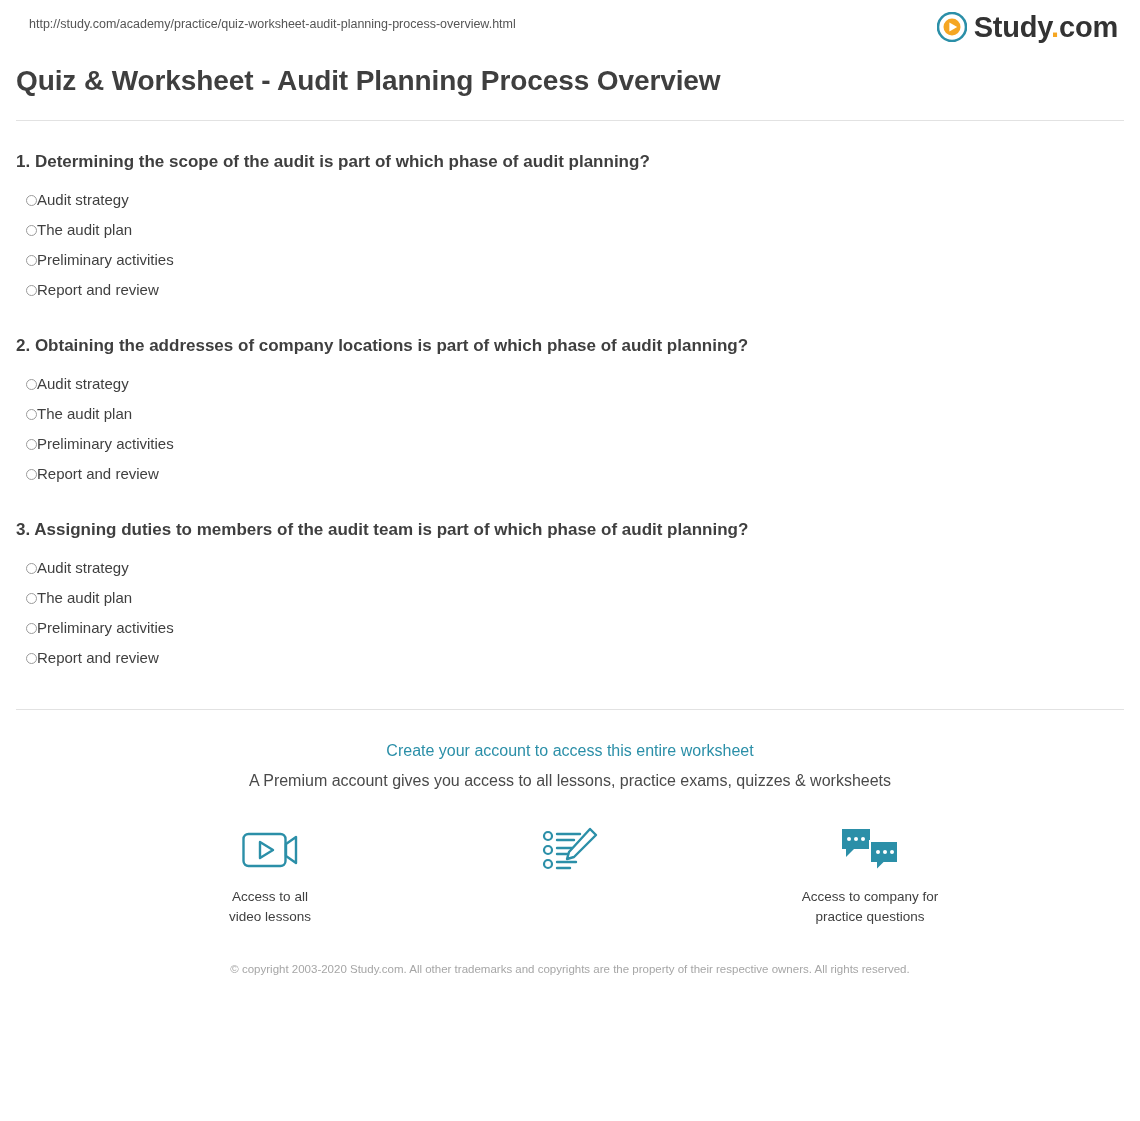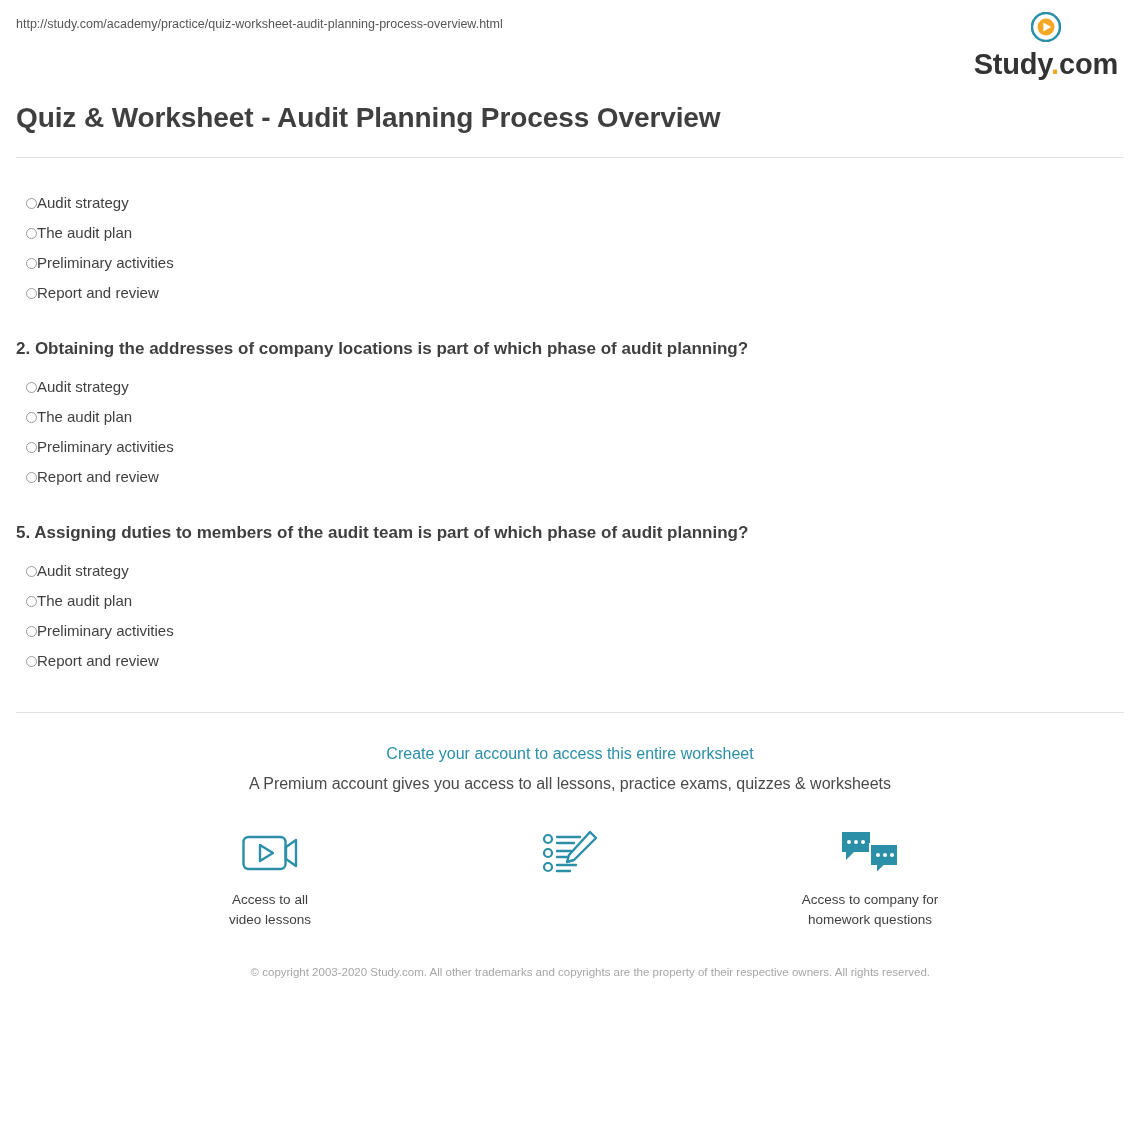--- a/index.html
+++ b/index.html
@@ -20,33 +20,33 @@
     padding: 0;
     box-sizing: border-box;
   }
   
   .topbar {
     display: flex;
     align-items: flex-start;
     justify-content: space-between;
     padding: 12px 22px 0 16px;
     box-sizing: border-box;
+    margin-left: 13px;
   }
   .url {
     font-size: 12.5px;
     color: #555555;
     line-height: 16px;
     padding-top: 4px;
     font-family: "Liberation Sans", sans-serif;
   }
   .logo {
     display: flex;
     align-items: center;
     gap: 7px;
-    flex-direction: column;
   }
   .logo-mark {
     width: 30px;
     height: 30px;
     flex: 0 0 30px;
   }
   .logo-text {
     font-size: 29px;
     font-weight: bold;
     color: #333333;
@@ -141,21 +141,21 @@
     color: #2b8fa8;
   }
   .feature-label {
     margin-top: 10px;
     font-size: 13.5px;
     color: #3f3f3f;
     line-height: 20px;
   }
   .copyright {
     margin-top: 34px;
-    text-align: right;
+    text-align: center;
     font-size: 11.5px;
     color: #a6a6a6;
     line-height: 17px;
     padding: 0 210px;
   }
 </style>
 </head>
 <body>
 
 <div class="page">
@@ -173,20 +173,21 @@
       <span class="logo-text"><span>Study</span><span class="dot">.</span><span class="com">com</span></span>
     </div>
   </div>
 
   <h1 class="title">Quiz &amp; Worksheet - Audit Planning Process Overview</h1>
   <div class="rule"></div>
 
   <div class="questions">
 
     <div class="question">
+      <p class="q-text">1. Determining the scope of the audit is part of which phase of audit planning?</p>
       <div class="choice">
         <span class="radio"></span>
         <span class="choice-label">Audit strategy</span>
       </div>
       <div class="choice">
         <span class="radio"></span>
         <span class="choice-label">The audit plan</span>
       </div>
       <div class="choice">
         <span class="radio"></span>
@@ -212,21 +213,21 @@
         <span class="radio"></span>
         <span class="choice-label">Preliminary activities</span>
       </div>
       <div class="choice">
         <span class="radio"></span>
         <span class="choice-label">Report and review</span>
       </div>
     </div>
 
     <div class="question">
-      <p class="q-text">5. Assigning duties to members of the audit team is part of which phase of audit planning?</p>
+      <p class="q-text">3. Assigning duties to members of the audit team is part of which phase of audit planning?</p>
       <div class="choice">
         <span class="radio"></span>
         <span class="choice-label">Audit strategy</span>
       </div>
       <div class="choice">
         <span class="radio"></span>
         <span class="choice-label">The audit plan</span>
       </div>
       <div class="choice">
         <span class="radio"></span>
@@ -287,21 +288,21 @@
             <circle cx="16" cy="12" r="2" fill="#ffffff"></circle>
             <circle cx="23" cy="12" r="2" fill="#ffffff"></circle>
             <path d="M30 14 H58 V36 H44 L36 44 V36 H30 Z" fill="#2b8fa8" stroke="#ffffff" stroke-width="2"></path>
             <circle cx="38" cy="25" r="2" fill="#ffffff"></circle>
             <circle cx="45" cy="25" r="2" fill="#ffffff"></circle>
             <circle cx="52" cy="25" r="2" fill="#ffffff"></circle>
           </svg>
         </div>
         <div class="feature-label">
           <span>Access to company for</span><br>
-          <span>homework questions</span>
+          <span>practice questions</span>
         </div>
       </div>
 
     </div>
 
     <div class="copyright">© copyright 2003-2020 Study.com. All other trademarks and copyrights are the property of their respective owners. All rights reserved.</div>
   </div>
 
 </div>
 

